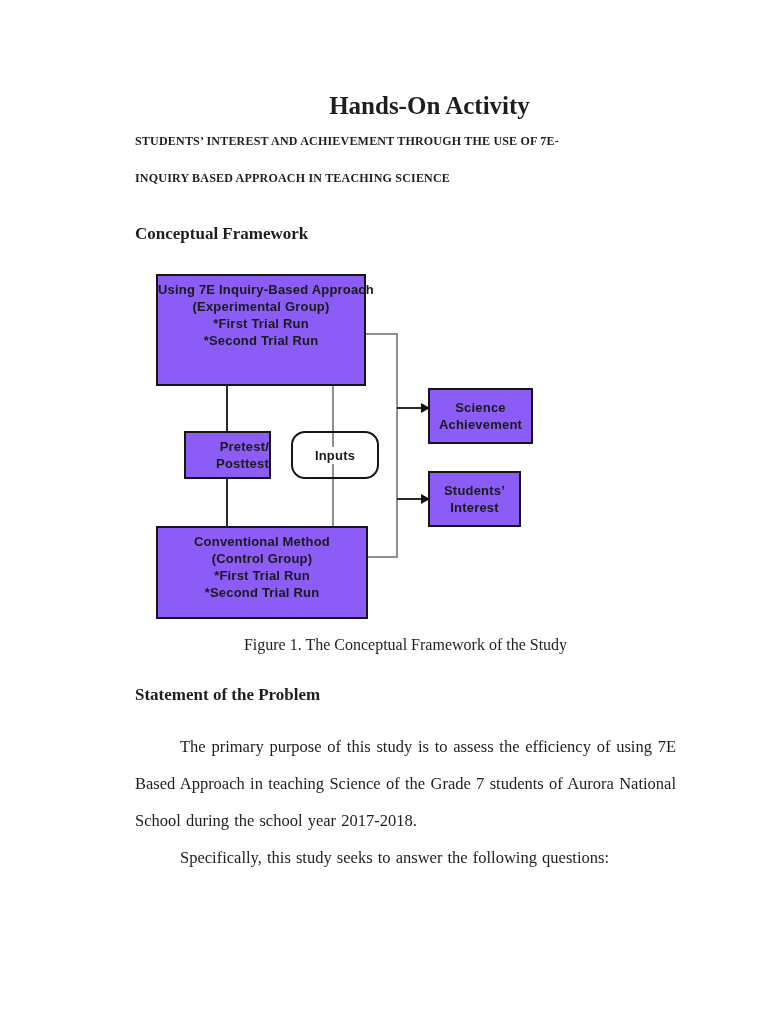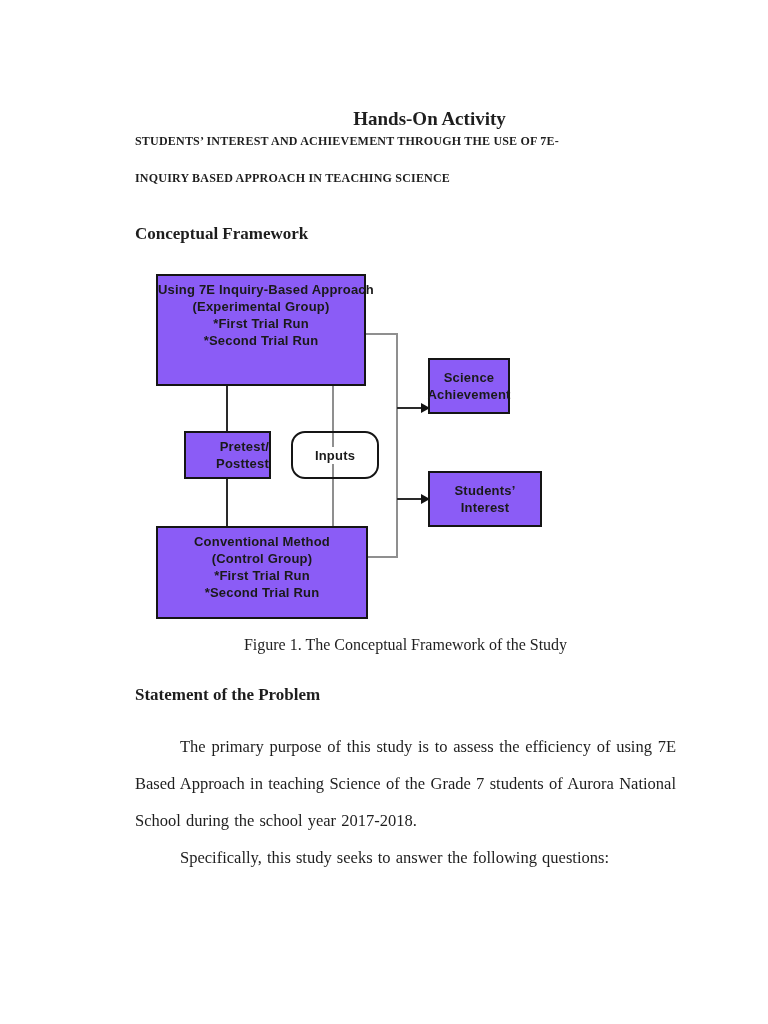--- a/index.html
+++ b/index.html
@@ -6,21 +6,21 @@
   *{box-sizing:border-box;}
   .page{
     position:relative;
     width:768px;height:1024px;
     background:#ffffff;
     font-family:"Liberation Serif", serif;
     color:#1e1e1e;
     overflow:hidden;
   }
   .col{position:absolute;left:135px;width:541px;}
-  .title{top:108px;text-align:center;padding-left:48px;font-weight:bold;font-size:19px;}
+  .title{top:92px;text-align:center;padding-left:48px;font-weight:bold;font-size:25px;}
   .headline{font-weight:bold;font-size:12px;letter-spacing:.2px;white-space:nowrap;}
   .h-l1{top:134px;}
   .h-l2{top:171px;}
   .sec{font-weight:bold;font-size:17px;}
   .sec1{top:224px;}
   .caption{top:636px;text-align:center;font-size:16px;}
   .sec2{top:685px;}
   .para{top:728px;font-size:16.5px;word-spacing:1px;}
   .pline{height:37px;line-height:37px;white-space:nowrap;}
   .just{text-align:justify;text-align-last:justify;white-space:normal;height:37px;line-height:37px;overflow:hidden;}
@@ -81,26 +81,26 @@
 
     <div class="dbox vcenter" style="left:184px;top:431px;width:87px;height:48px;align-items:flex-end;">
       <div class="bl">Pretest/</div>
       <div class="bl">Posttest</div>
     </div>
 
     <div class="dbox vcenter transparent" style="left:291px;top:431px;width:88px;height:48px;border-radius:14px;">
       <span class="white-chip">Inputs</span>
     </div>
 
-    <div class="dbox vcenter" style="left:428px;top:358px;width:82px;height:56px;">
+    <div class="dbox vcenter" style="left:428px;top:388px;width:105px;height:56px;">
       <div class="bl">Science</div>
       <div class="bl">Achievement</div>
     </div>
 
-    <div class="dbox vcenter" style="left:428px;top:471px;width:114px;height:56px;">
+    <div class="dbox vcenter" style="left:428px;top:471px;width:93px;height:56px;">
       <div class="bl">Students’</div>
       <div class="bl">Interest</div>
     </div>
 
     <div class="dbox pad-top" style="left:156px;top:526px;width:212px;height:93px;">
       <div class="bl">Conventional Method</div>
       <div class="bl">(Control Group)</div>
       <div class="bl">*First Trial Run</div>
       <div class="bl">*Second Trial Run</div>
     </div>

